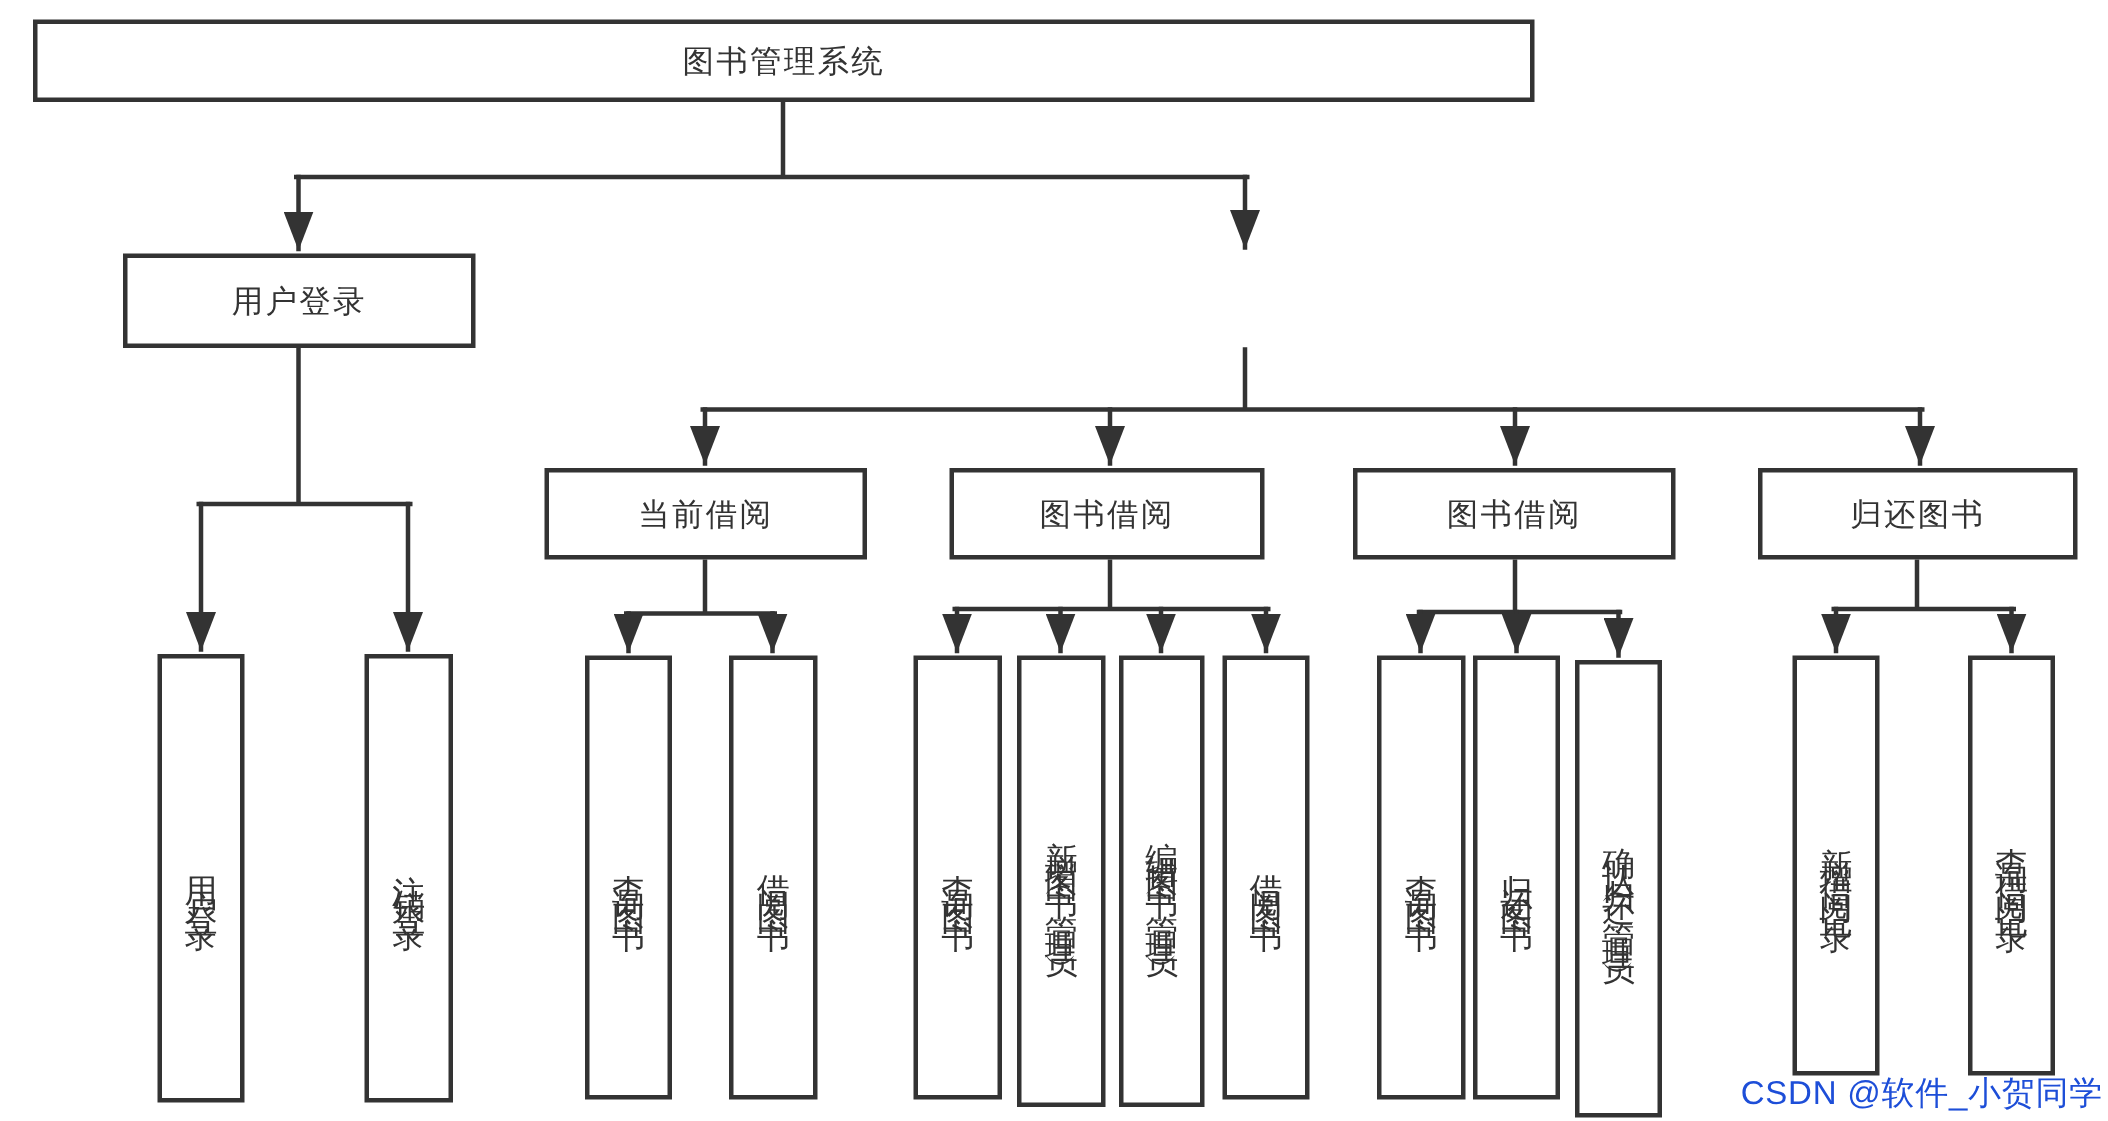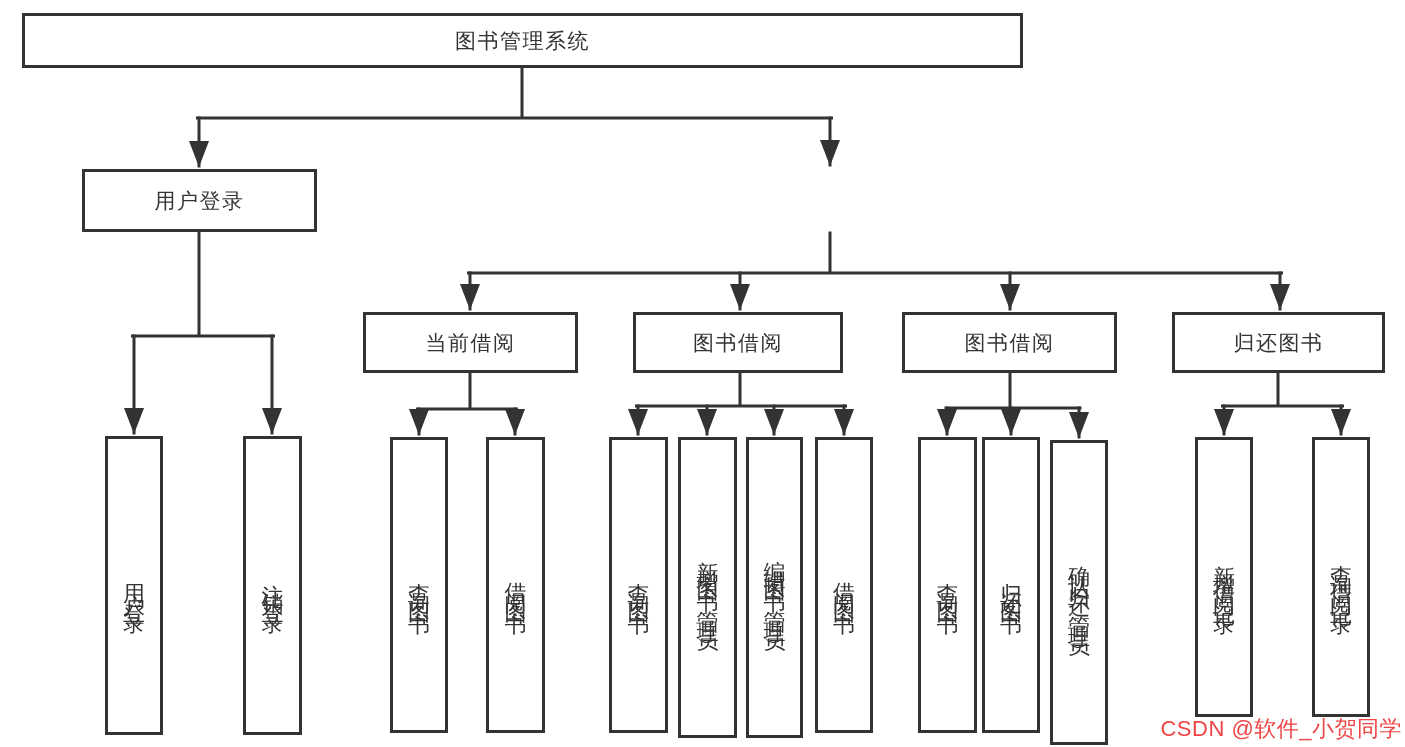--- a/index.html
+++ b/index.html
@@ -11,21 +11,21 @@
   .node{
     position:absolute;box-sizing:border-box;border:3px solid #333333;background:#ffffff;
     display:flex;align-items:center;justify-content:center;color:#333333;
   }
   .hbox{font-size:21px;letter-spacing:1.5px;}
   .vbox{
     writing-mode:vertical-rl;text-orientation:mixed;
     font-size:22px;letter-spacing:10px;line-height:1;
   }
   .watermark{
-    position:absolute;right:3px;bottom:3px;font-size:22px;color:#ef4444;
+    position:absolute;right:3px;bottom:3px;font-size:22px;color:#1d4ed8;
     letter-spacing:0.5px;text-shadow:0 1px 0 #ffffff;
   }
 </style>
 </head>
 <body>
 
 <div class="stage">
 
   <svg class="connector-svg" width="1405" height="747" viewBox="0 0 1405 747">
     <defs>

